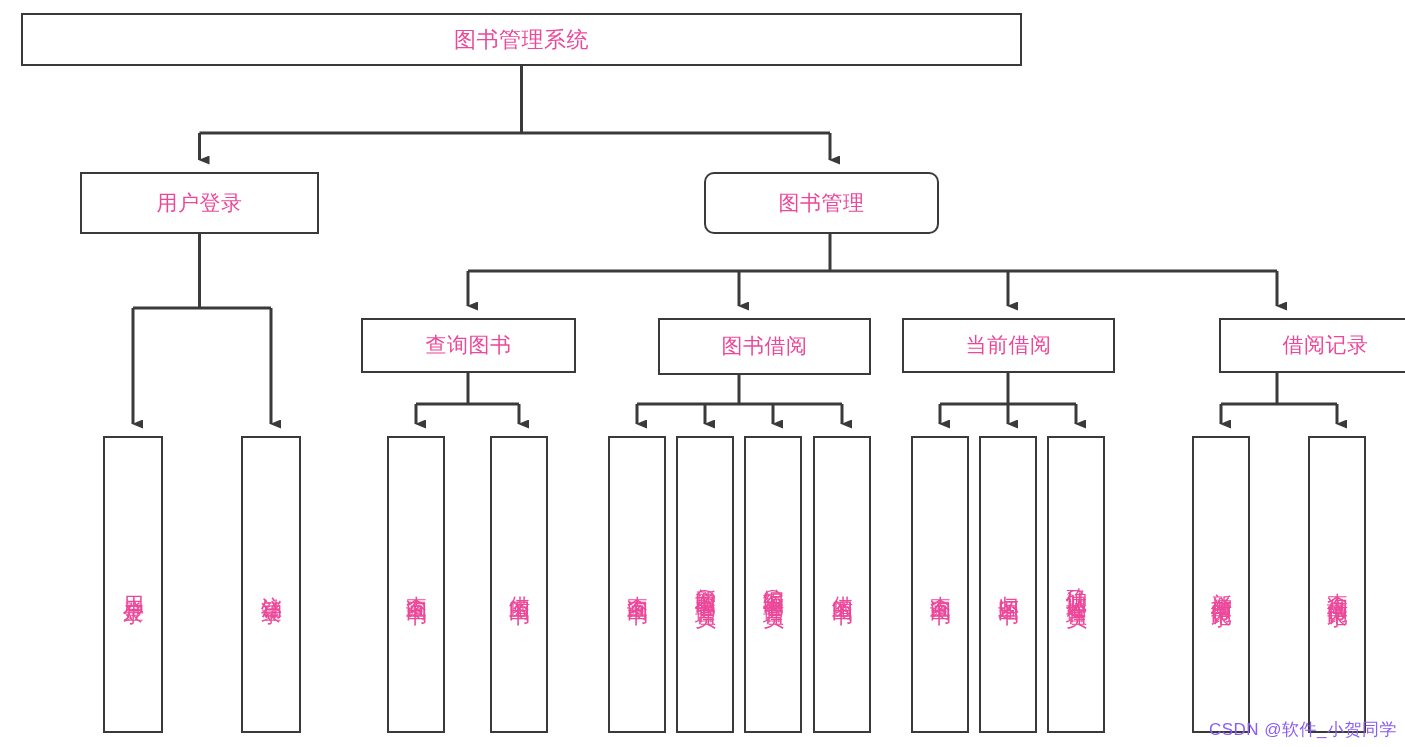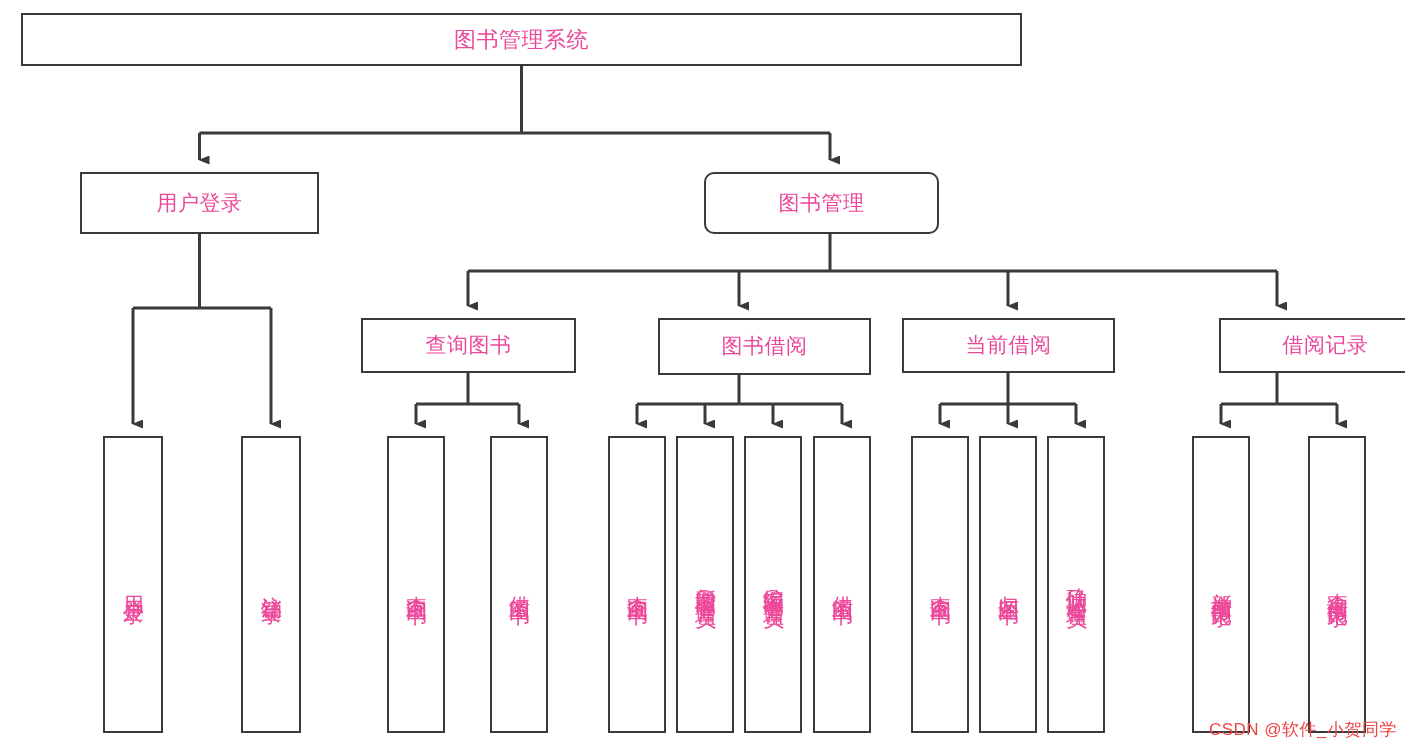--- a/index.html
+++ b/index.html
@@ -58,21 +58,21 @@
     letter-spacing: 3px;
     white-space: nowrap;
     max-height: 280px;
   }
   .node.root .node-label { font-size: 22px; }
   .watermark {
     position: absolute;
     right: 8px;
     bottom: 6px;
     font-size: 17px;
-    color: #ef4444;
+    color: #8b5cf6;
     white-space: nowrap;
     letter-spacing: 0.5px;
     user-select: none;
   }
 </style>
 </head>
 <body>
 
 <div id="diagram-root">
 

